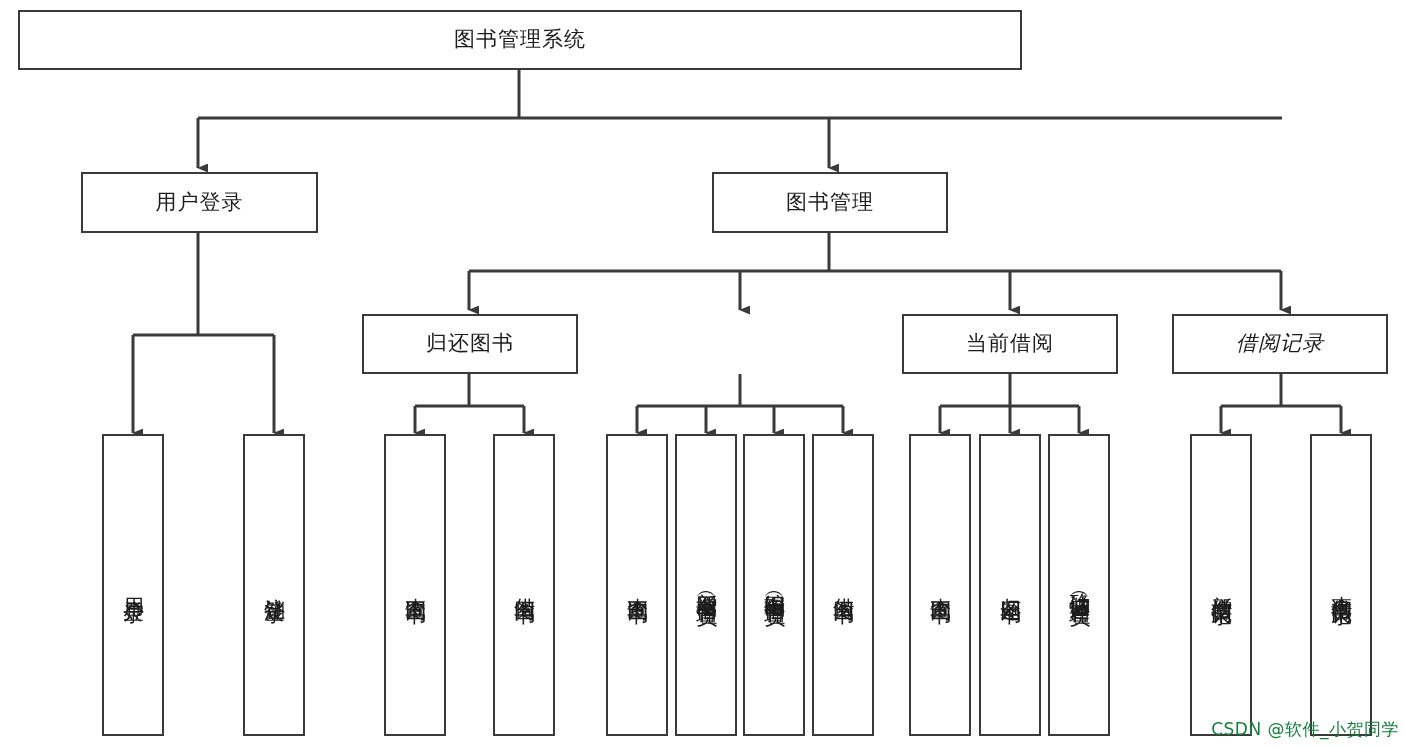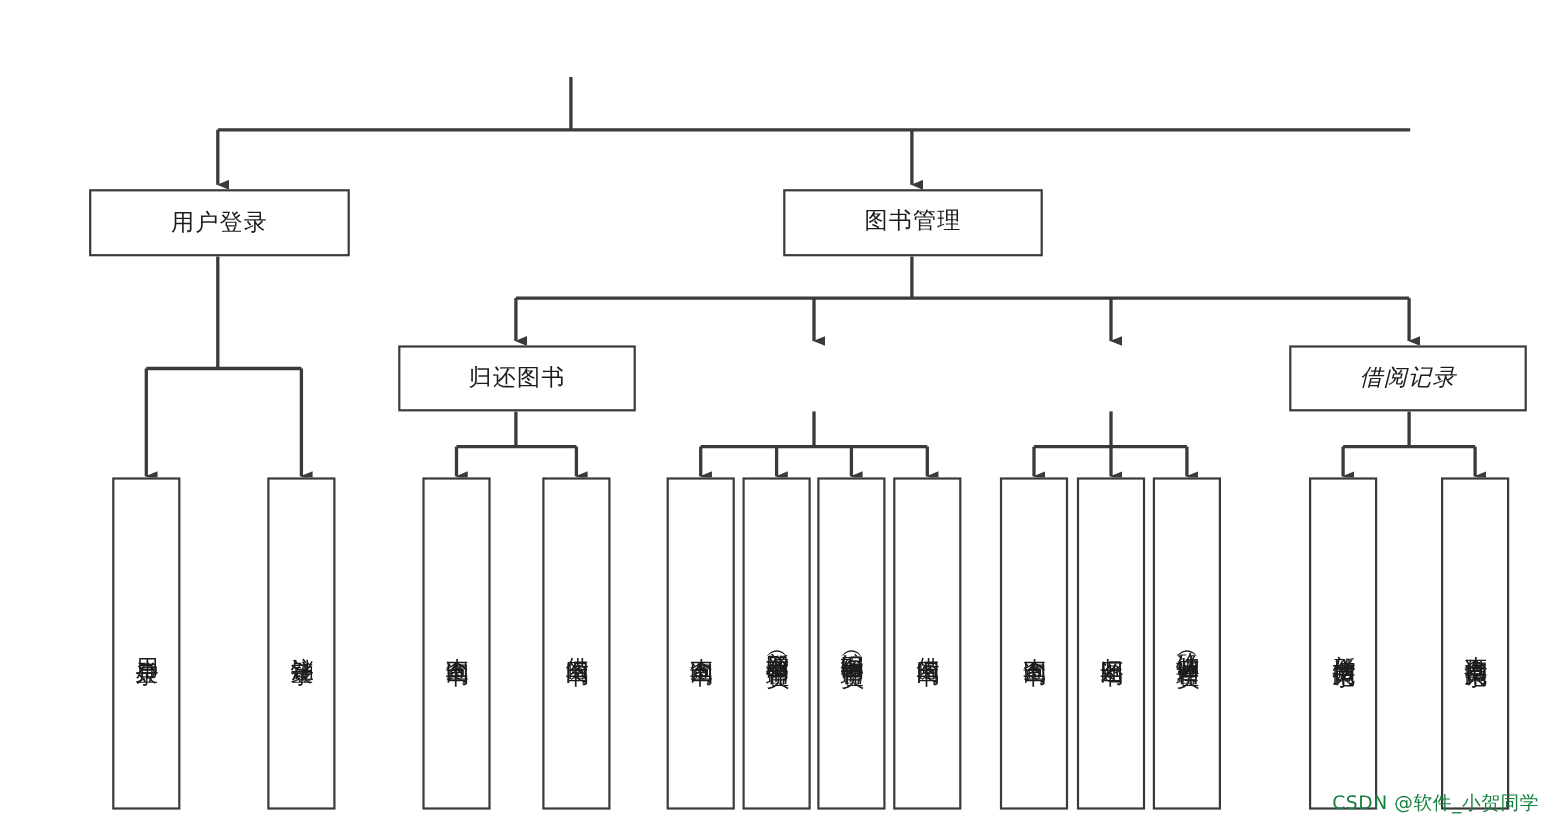--- a/index.html
+++ b/index.html
@@ -134,34 +134,40 @@
     </g>
 
     <g stroke="#3a3a3a" stroke-width="3" fill="none">
       <path d="M1281,374 L1281,406"></path>
       <path d="M1221,406 L1341,406"></path>
       <path d="M1221,406 L1221,433" marker-end="url(#arrowhead)"></path>
       <path d="M1341,406 L1341,433" marker-end="url(#arrowhead)"></path>
     </g>
   </svg>
 
+  <div class="node node-h" style="left:18px; top:10px; width:1004px; height:60px;">
+    <span>图书管理系统</span>
+  </div>
 
   <div class="node node-h" style="left:81px; top:172px; width:237px; height:61px;">
     <span>用户登录</span>
   </div>
 
-  <div class="node node-h" style="left:712px; top:172px; width:236px; height:61px;font-family:Liberation Mono, monospace;">
+  <div class="node node-h" style="left:712px; top:172px; width:236px; height:61px;">
     <span>图书管理</span>
   </div>
 
   <div class="node node-h" style="left:362px; top:314px; width:216px; height:60px;">
     <span>归还图书</span>
   </div>
 
 
+  <div class="node node-h" style="left:902px; top:314px; width:216px; height:60px;">
+    <span>当前借阅</span>
+  </div>
 
   <div class="node node-h" style="left:1172px; top:314px; width:216px; height:60px;font-style:italic;">
     <span>借阅记录</span>
   </div>
 
   <div class="node node-v" style="left:102px; top:434px; width:62px; height:302px;">
     <span>用户登录</span>
   </div>
 
   <div class="node node-v" style="left:243px; top:434px; width:62px; height:302px;">

